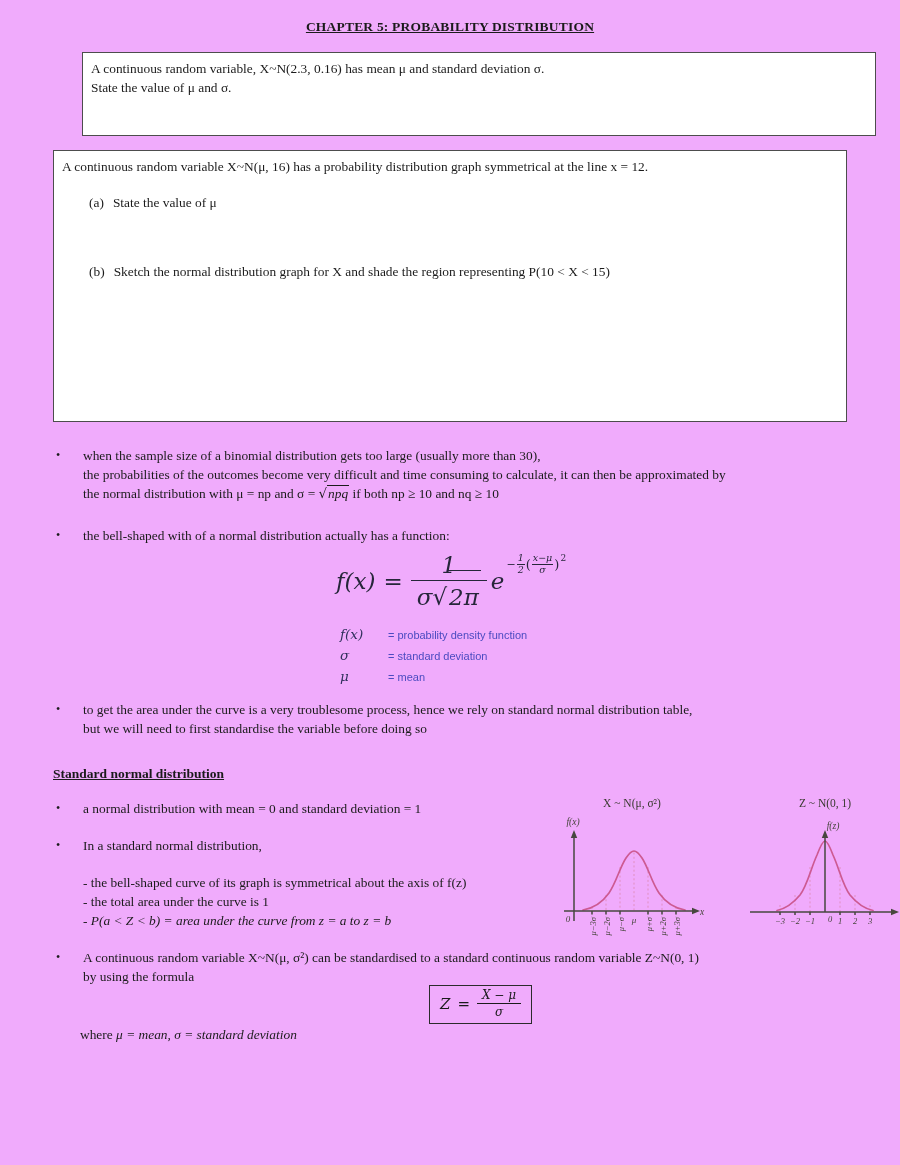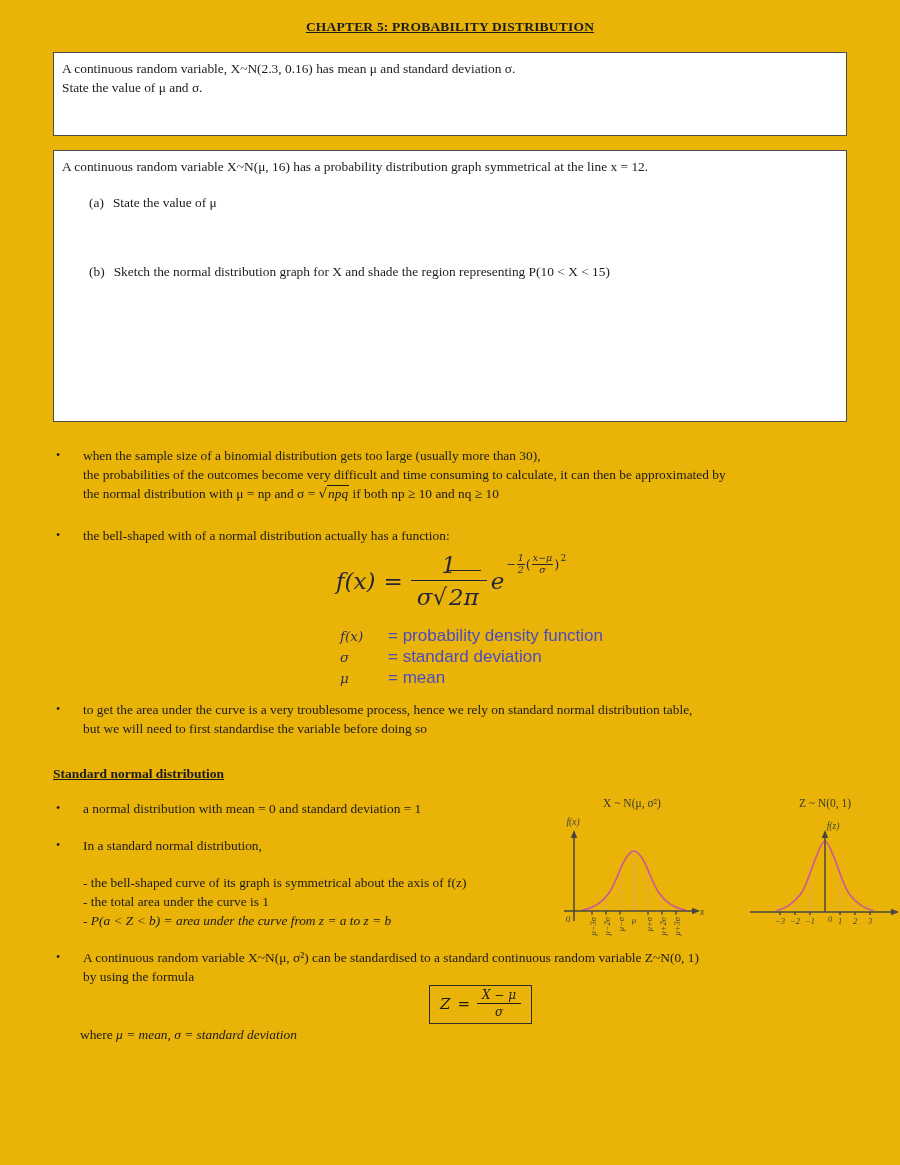--- a/index.html
+++ b/index.html
@@ -1,22 +1,22 @@
 <!DOCTYPE html>
 <html><head>
 <meta charset="utf-8">
 <style>
   html,body{margin:0;padding:0;background:#fff;}
-  .page{position:relative;width:900px;height:1165px;background:#eab308;
+  .page{position:relative;width:900px;height:1165px;background:#f0abfc;
         font-family:"Liberation Serif",serif;color:#1b1b1b;overflow:hidden;}
   .page-title{position:absolute;top:19px;left:0;width:100%;text-align:center;
         font-size:13.5px;font-weight:bold;text-decoration:underline;margin:0;letter-spacing:.2px;}
   .qbox{position:absolute;left:53px;width:776px;border:1.2px solid #4d4d4d;
         padding:6px 8px;font-size:13.4px;line-height:19px;background:#fff;}
-  .qbox1{top:52px;height:70px;}
+  .qbox1{top:52px;height:70px;margin-left:29px;}
   .qbox2{top:150px;height:258px;}
   .part{margin-left:27px;display:flex;gap:9px;}
   .part-a{margin-top:17px;}
   .part-b{margin-top:50px;}
   .bullet{position:absolute;left:53px;width:794px;display:flex;font-size:13.4px;line-height:19px;}
   .dot{width:27px;flex:none;padding-left:3px;font-size:12px;}
   .b1{top:446px;} .b2{top:526px;} .b3{top:700px;} .b4{top:799px;} .b5{top:836px;} .b6{top:948px;}
   .subs{margin-top:18px;}
   .italic{font-style:italic;}
   .sqrt-sign{font-family:"DejaVu Serif",serif;}
@@ -37,21 +37,21 @@
         font-size:11px;}
   .tfrac{display:inline-flex;flex-direction:column;align-items:center;font-size:9.5px;
         line-height:1.1;margin:0 1px;}
   .tfrac .tn{border-bottom:1px solid currentColor;padding:0 1px;}
   .exp .paren{font-size:13px;font-style:normal;}
   .exp-sq{font-size:9px;position:relative;top:-6px;margin-left:1px;font-style:normal;}
   .legend{margin-top:16px;margin-left:4px;}
   .lrow{display:flex;align-items:baseline;height:21px;}
   .lsym{width:48px;flex:none;font-family:"DejaVu Serif",serif;font-style:italic;
         font-size:13.5px;color:#30305c;}
-  .ltext{font-family:"Liberation Sans",sans-serif;font-size:17px;color:#4b4bc0;}
+  .ltext{font-family:"Liberation Sans",sans-serif;font-size:11px;color:#4b4bc0;}
   
   .figs{position:absolute;left:556px;top:797px;display:flex;gap:32px;}
   .fig{display:flex;flex-direction:column;align-items:center;}
   .fig-title{font-size:11.5px;color:#3a3a30;margin-bottom:2px;}
   .fig2 .fig-title{margin-bottom:8px;}
   .axis{stroke:#47473f;stroke-width:1.5;fill:none;}
   .axisfill{fill:#47473f;}
   .curve{fill:none;stroke:#cd5a92;stroke-width:1.7;stroke-linecap:round;}
   .dashln{stroke:#e08fc0;stroke-width:1;stroke-dasharray:2 2.3;}
   .figtxt{fill:#45453a;font-family:"Liberation Serif",serif;font-style:italic;}

